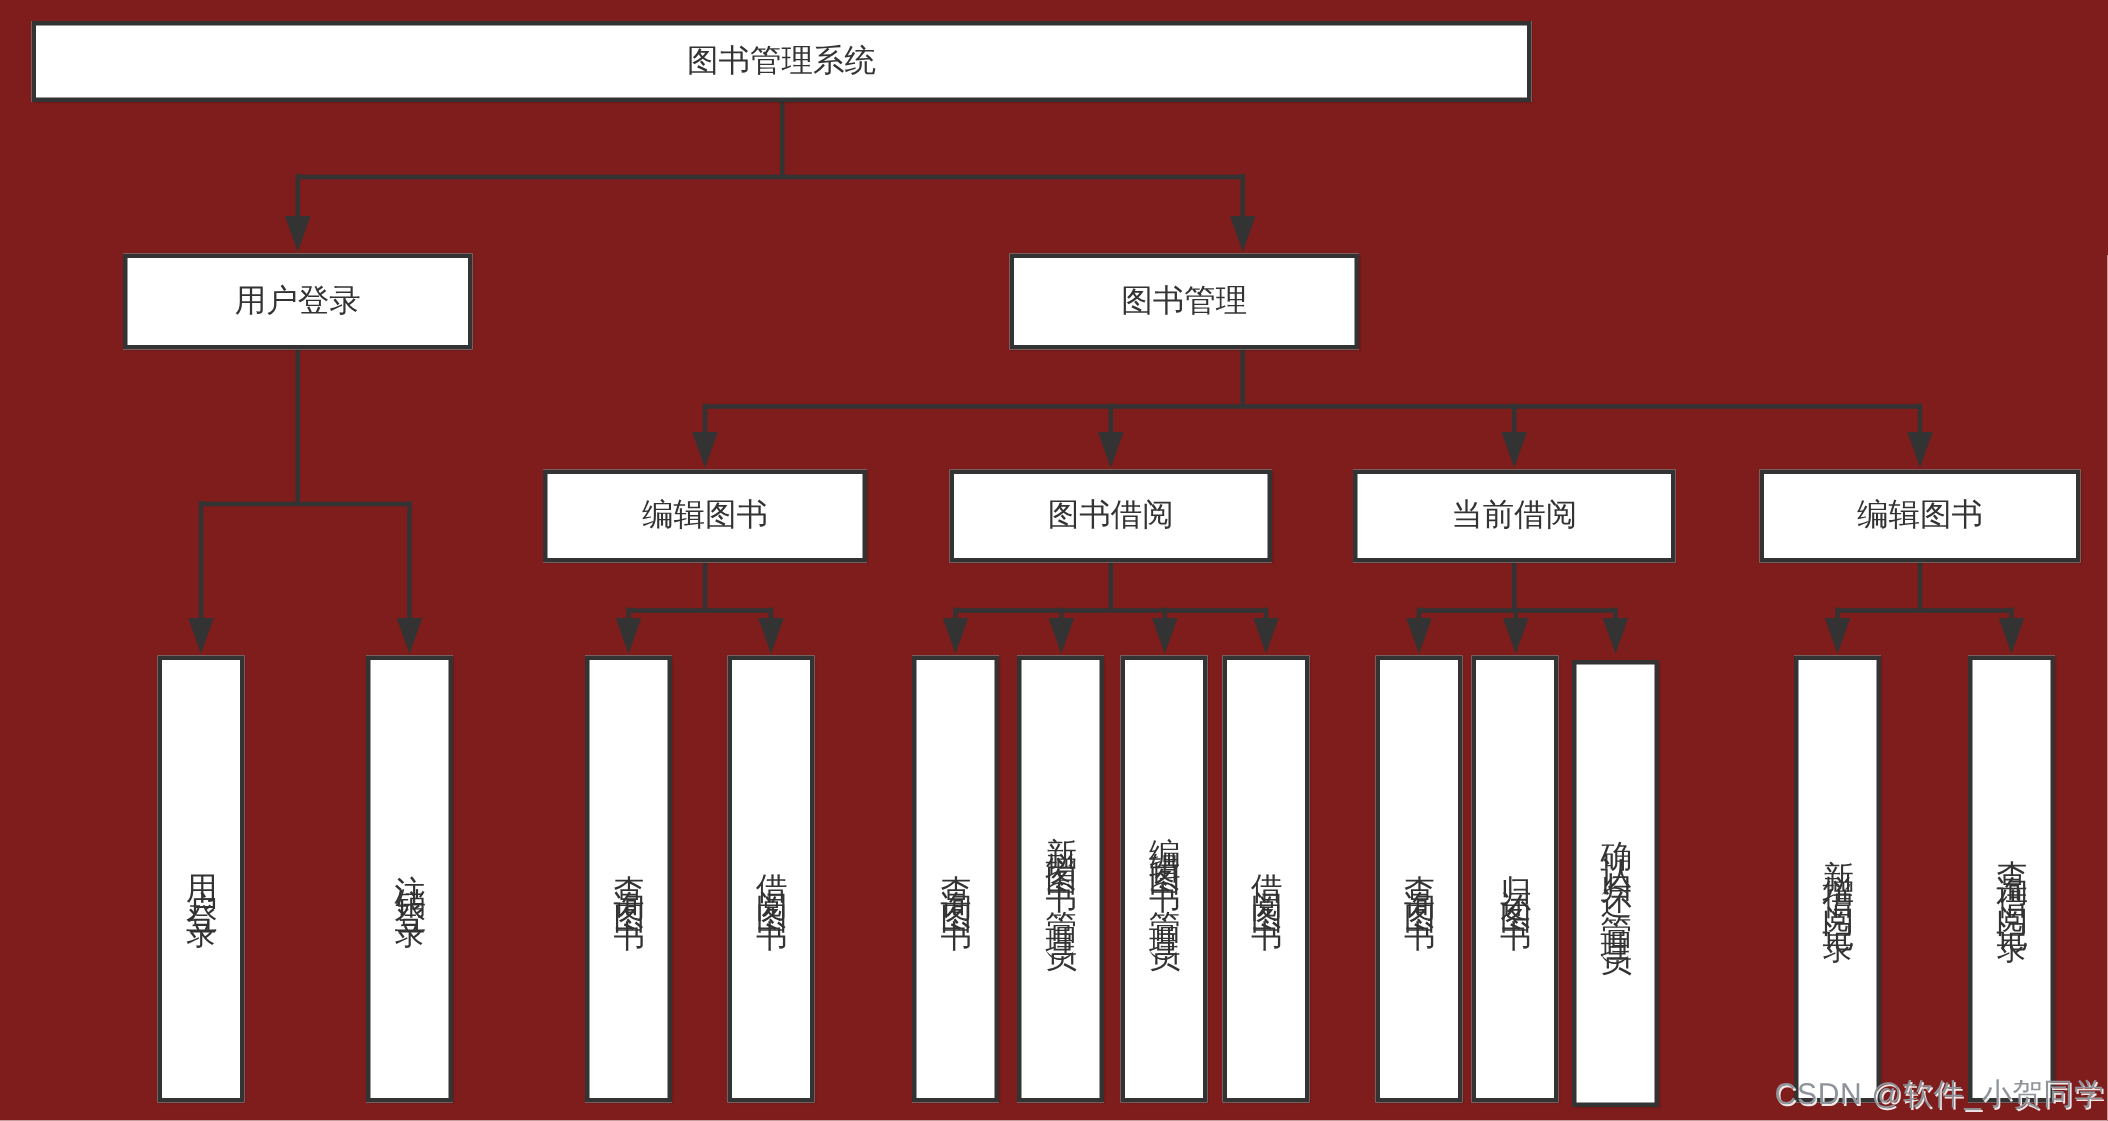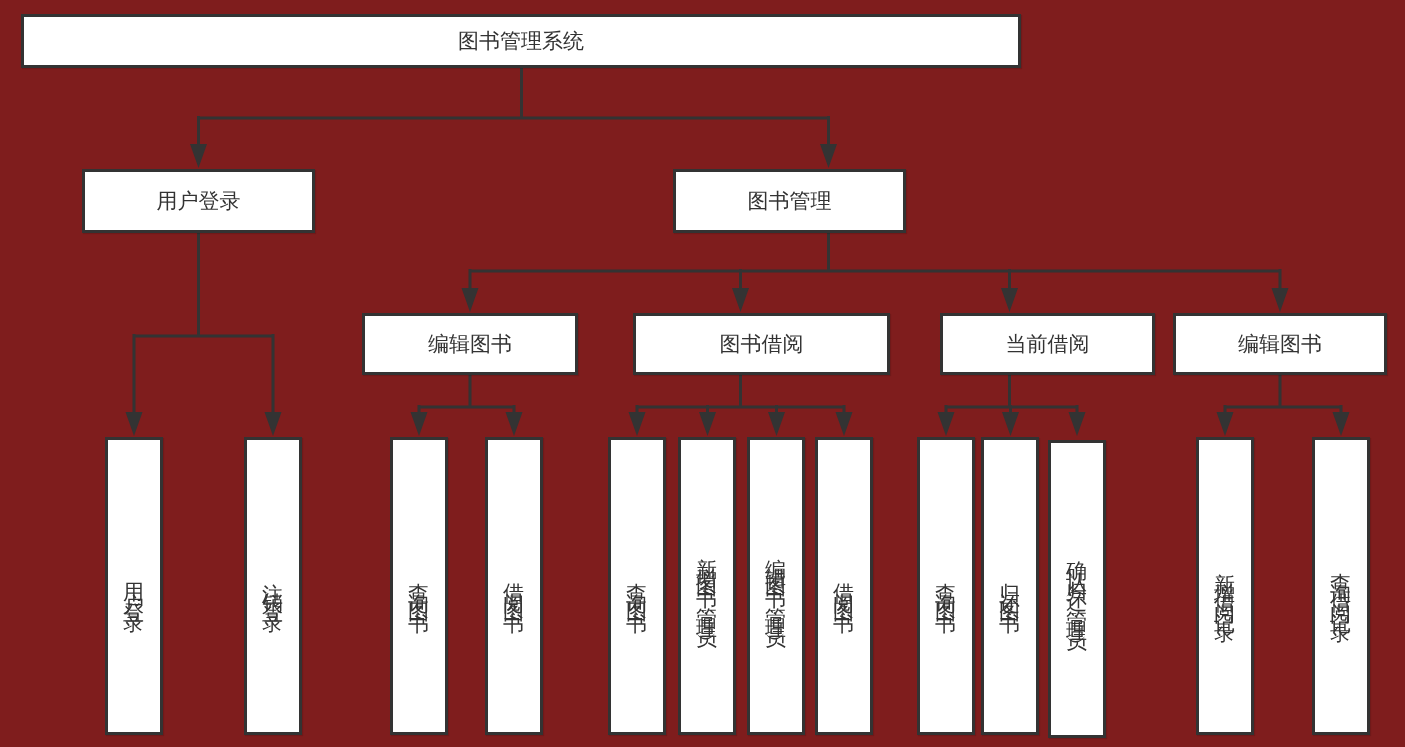--- a/index.html
+++ b/index.html
@@ -73,24 +73,24 @@
   <div class="node" style="left:82px;top:169px;width:233px;height:64px">
     <span class="lbl">用户登录</span>
   </div>
   <div class="node" style="left:673px;top:169px;width:233px;height:64px">
     <span class="lbl">图书管理</span>
   </div>
 
   <div class="node" style="left:362px;top:313px;width:216px;height:62px">
     <span class="lbl">编辑图书</span>
   </div>
-  <div class="node" style="left:633px;top:313px;width:257px;height:62px">
+  <div class="node" style="left:633px;top:313px;width:215px;height:62px">
     <span class="lbl">图书借阅</span>
   </div>
-  <div class="node" style="left:940px;top:313px;width:215px;height:62px">
+  <div class="node" style="left:902px;top:313px;width:215px;height:62px">
     <span class="lbl">当前借阅</span>
   </div>
   <div class="node" style="left:1173px;top:313px;width:214px;height:62px">
     <span class="lbl">编辑图书</span>
   </div>
 
   <div class="node v" style="left:105px;top:437px;width:58px;height:298px">
     <span class="lbl">用户登录</span>
   </div>
   <div class="node v" style="left:244px;top:437px;width:58px;height:298px">
@@ -127,13 +127,14 @@
     <span class="lbl">确认归还（管理员）</span>
   </div>
 
   <div class="node v" style="left:1196px;top:437px;width:58px;height:298px">
     <span class="lbl">新增借阅记录</span>
   </div>
   <div class="node v" style="left:1312px;top:437px;width:58px;height:298px">
     <span class="lbl">查询借阅记录</span>
   </div>
 
+  <div class="watermark">CSDN @软件_小贺同学</div>
 </div>
 
 </body></html>

